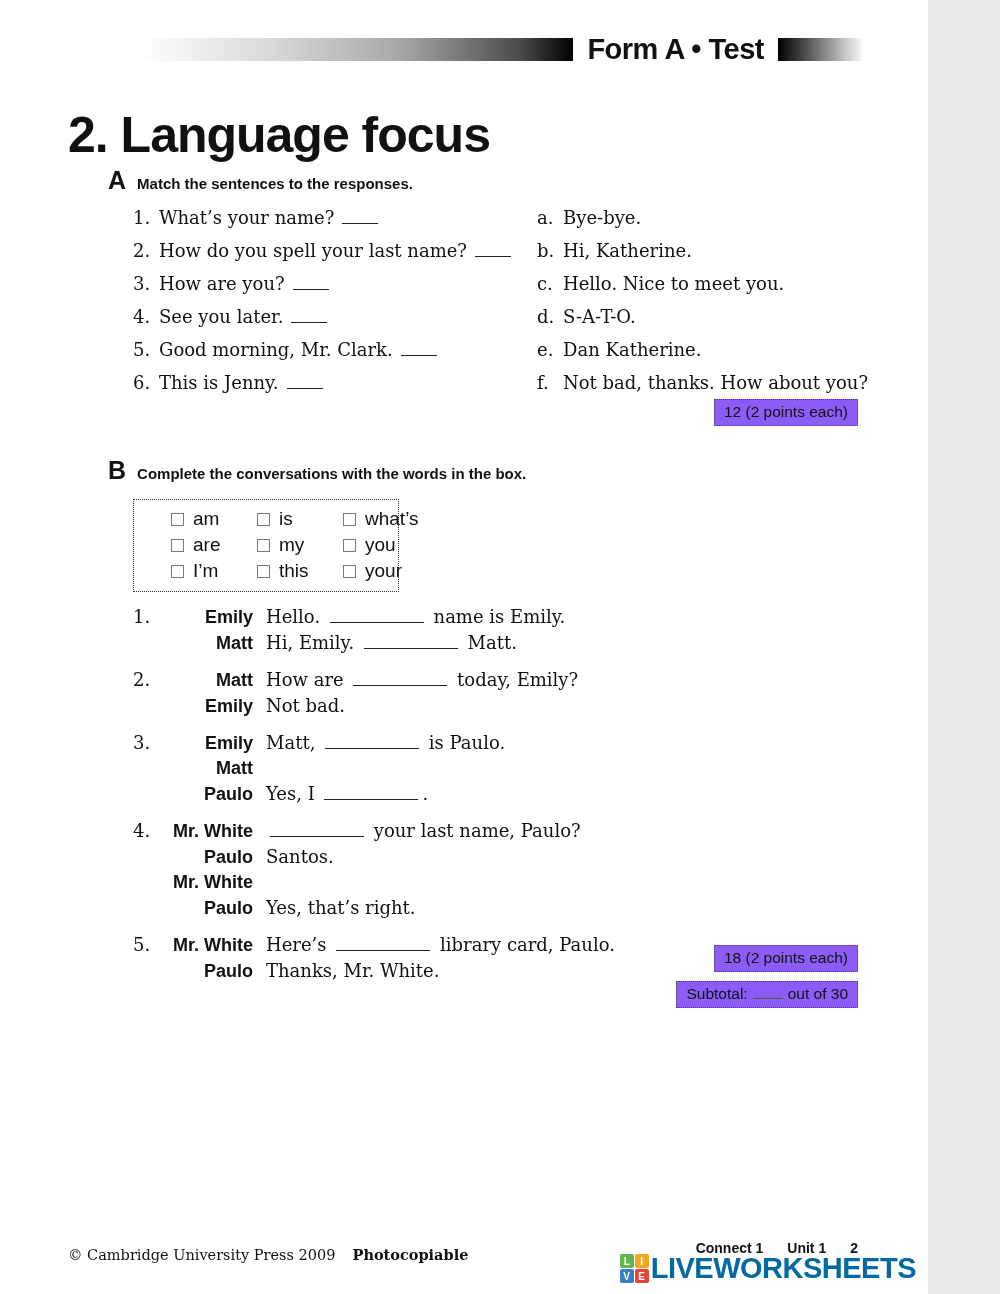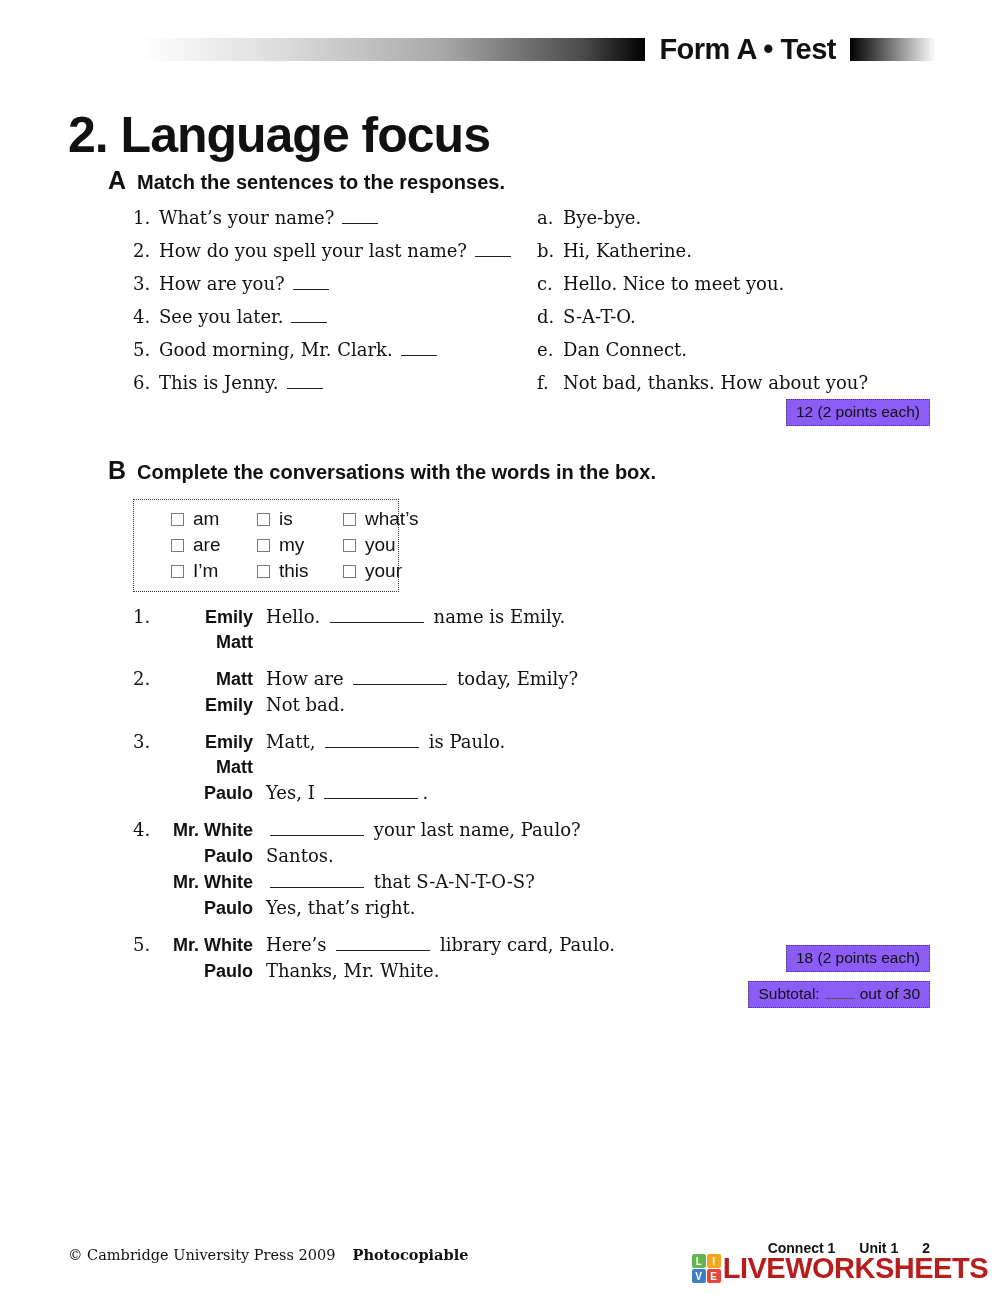--- a/index.html
+++ b/index.html
@@ -1,18 +1,18 @@
 <!DOCTYPE html>
 <html><head>
 <meta charset="utf-8">
 <style>
   * { margin:0; padding:0; box-sizing:border-box; }
   html,body { background:#e9e9e9; }
   .page {
-    position:relative; width:1000px; height:1294px; background:#ffffff;
+    position:relative; width:928px; height:1294px; background:#ffffff;
     font-family:"DejaVu Serif", serif; color:#111; overflow:hidden;
   }
 
   
   .hdr { position:absolute; top:37px; left:140px; right:65px; height:24px;
          display:flex; align-items:center; }
   .hdr-bar-left { flex:1; height:23px;
     background:linear-gradient(90deg,#ffffff 0%,#d9d9d9 30%,#a8a8a8 60%,#4a4a4a 88%,#000 100%); }
   .hdr-title { font-family:"Liberation Sans",sans-serif; font-weight:bold;
     font-size:29px; letter-spacing:-0.5px; margin:0 14px; white-space:nowrap; }
@@ -23,21 +23,21 @@
   .page-title { position:absolute; top:106px; left:68px;
     font-family:"Liberation Sans",sans-serif; font-weight:bold;
     font-size:50px; letter-spacing:-1px; }
 
   
   .section { position:absolute; left:108px; width:840px; }
   .sec-a { top:166px; }
   .sec-b { top:456px; }
   .sec-head { display:flex; align-items:baseline; }
   .sec-letter { font-family:"Liberation Sans",sans-serif; font-weight:bold; font-size:25px; }
-  .sec-instr  { font-family:"Liberation Sans",sans-serif; font-weight:bold; font-size:20px; margin-left:11px; }
+  .sec-instr  { font-family:"Liberation Sans",sans-serif; font-weight:bold; font-size:15px; margin-left:11px; }
 
   
   .match-grid { display:flex; margin:12px 0 0 25px; font-size:18px; }
   .q-col { width:404px; }
   .r-col { flex:1; }
   .match-row { height:33px; display:flex; align-items:baseline; white-space:nowrap; }
   .mnum { width:26px; }
 
   .blank { display:inline-block; height:2px; border-bottom:1.6px solid #222;
            vertical-align:baseline; }
@@ -153,21 +153,21 @@
           <div class="match-row">
             <span class="mnum">c.</span>
             <span>Hello. Nice to meet you.</span>
           </div>
           <div class="match-row">
             <span class="mnum">d.</span>
             <span>S-A-T-O.</span>
           </div>
           <div class="match-row">
             <span class="mnum">e.</span>
-            <span>Dan Connect.</span>
+            <span>Dan Katherine.</span>
           </div>
           <div class="match-row">
             <span class="mnum">f.</span>
             <span>Not bad, thanks. How about you?</span>
           </div>
         </div>
     </div>
   </div>
 
   <div class="points-box pts-a">12 (2 points each)</div>
@@ -218,20 +218,21 @@
     <div class="convs" id="convs">
         <div class="conv">
           <div class="conv-line">
             <span class="cnum">1.</span>
             <span class="speaker">Emily</span>
             <span class="dtext">Hello. <span class="blank long"></span> name is Emily.</span>
           </div>
           <div class="conv-line">
             <span class="cnum"></span>
             <span class="speaker">Matt</span>
+            <span class="dtext">Hi, Emily. <span class="blank long"></span> Matt.</span>
           </div>
         </div>
         <div class="conv">
           <div class="conv-line">
             <span class="cnum">2.</span>
             <span class="speaker">Matt</span>
             <span class="dtext">How are <span class="blank long"></span> today, Emily?</span>
           </div>
           <div class="conv-line">
             <span class="cnum"></span>
@@ -262,21 +263,20 @@
             <span class="dtext"><span class="blank long"></span> your last name, Paulo?</span>
           </div>
           <div class="conv-line">
             <span class="cnum"></span>
             <span class="speaker">Paulo</span>
             <span class="dtext">Santos.</span>
           </div>
           <div class="conv-line">
             <span class="cnum"></span>
             <span class="speaker">Mr. White</span>
-            <span class="dtext"><span class="blank long"></span> that S-A-N-T-O-S?</span>
           </div>
           <div class="conv-line">
             <span class="cnum"></span>
             <span class="speaker">Paulo</span>
             <span class="dtext">Yes, that’s right.</span>
           </div>
         </div>
         <div class="conv">
           <div class="conv-line">
             <span class="cnum">5.</span>
@@ -308,16 +308,16 @@
     <span>2</span>
   </div>
 
   <div class="logo-row">
     <div class="logo-tiles" id="logo-tiles">
         <div class="tile" style="background: rgb(98, 182, 79);">L</div>
         <div class="tile" style="background: rgb(242, 167, 30);">I</div>
         <div class="tile" style="background: rgb(60, 126, 194);">V</div>
         <div class="tile" style="background: rgb(231, 67, 55);">E</div>
       </div>
-    <div class="logo-text" id="logo-text" style="color: #b91c1c;">LIVEWORKSHEETS</div>
+    <div class="logo-text" id="logo-text" style="color: #0369a1;">LIVEWORKSHEETS</div>
   </div>
 
 </div>
 
 </body></html>

